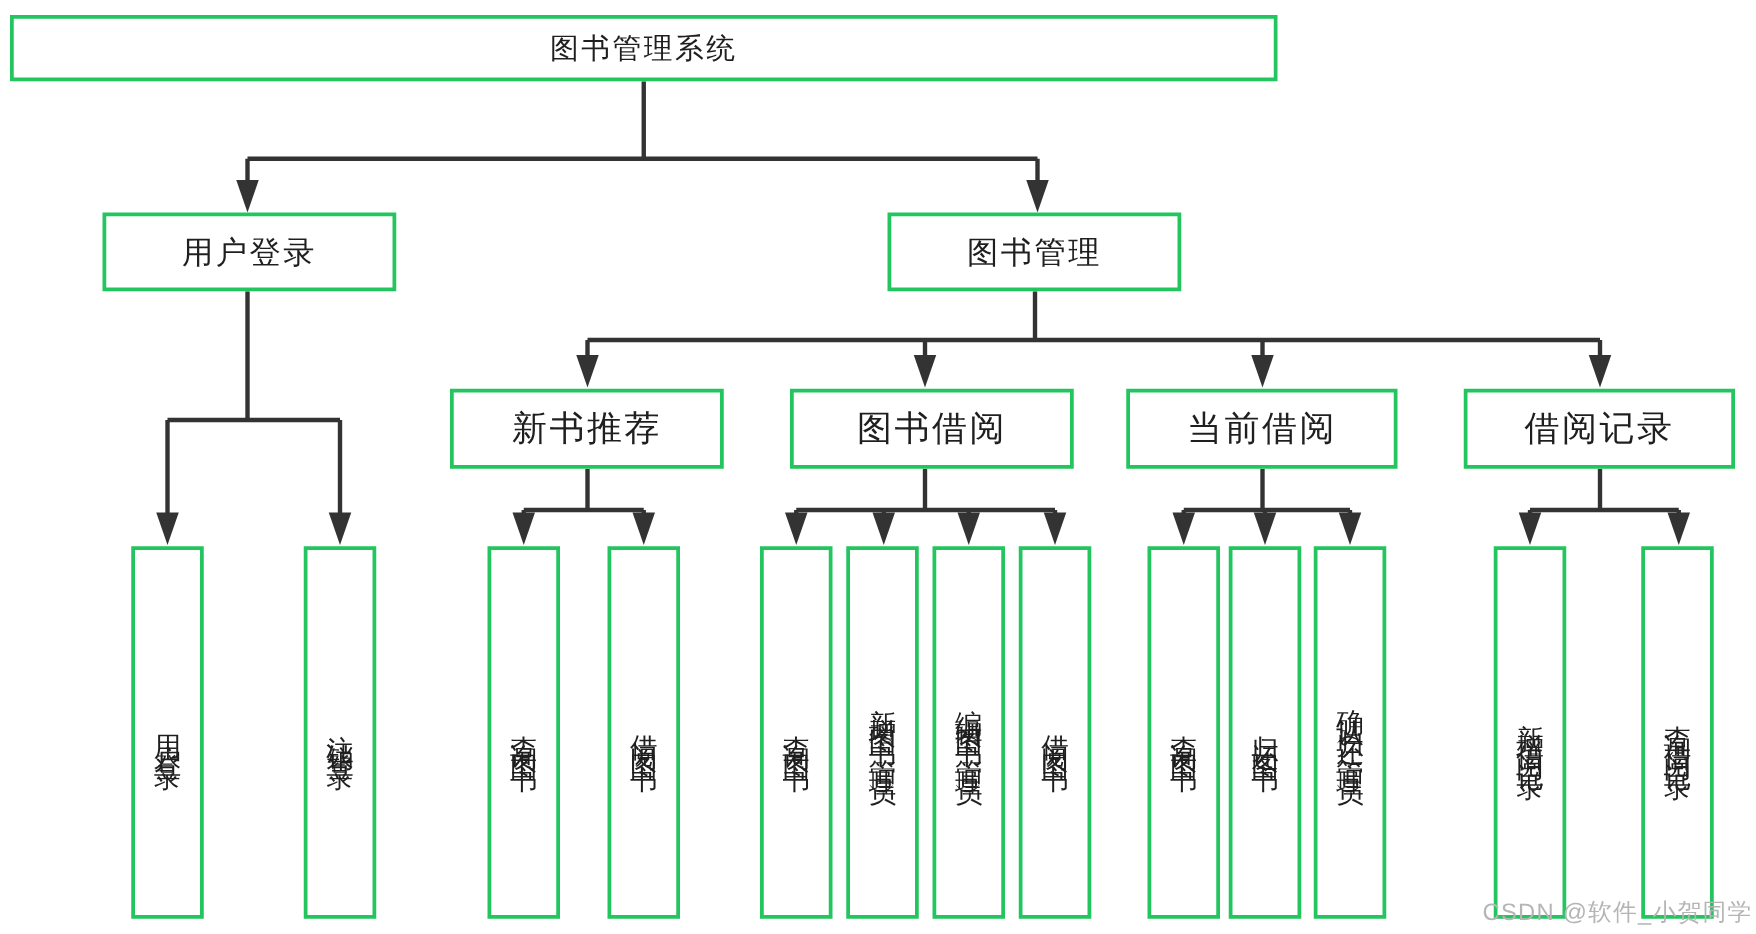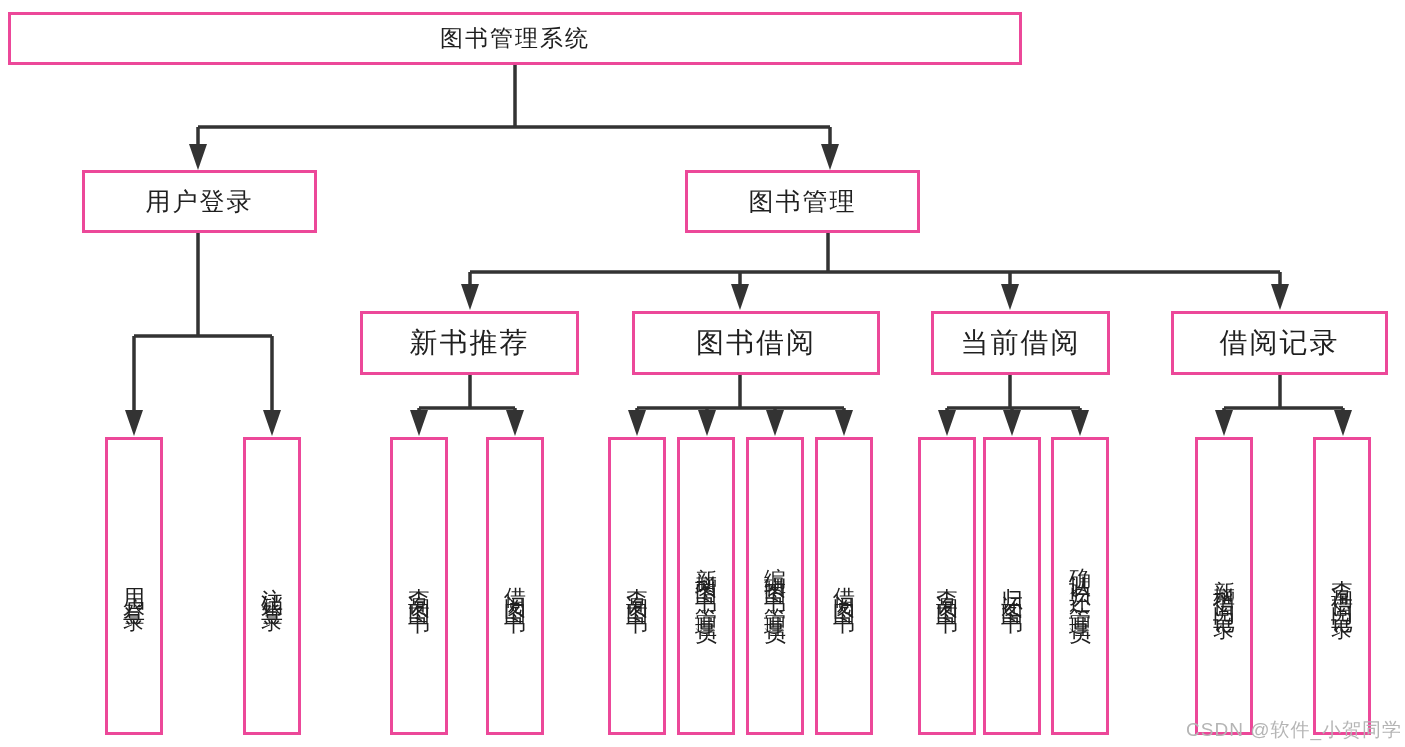--- a/index.html
+++ b/index.html
@@ -2,21 +2,21 @@
 <html><head>
 <meta charset="utf-8">
 <style>
   html,body{margin:0;padding:0;}
   body{
     width:1405px;height:747px;position:relative;background:#ffffff;
     font-family:"Liberation Sans",sans-serif;overflow:hidden;color:#1f1f1f;
   }
   #connectors{position:absolute;left:0;top:0;width:1405px;height:747px;z-index:0;}
   .box{
-    position:absolute;box-sizing:border-box;border:3px solid #ec4899;
+    position:absolute;box-sizing:border-box;border:3px solid #22c55e;
     background:#ffffff;display:flex;align-items:center;justify-content:center;
     z-index:1;
   }
   .root-box{left:8px;top:12px;width:1014px;height:53px;font-size:23px;letter-spacing:2px;}
   .l2-box{top:170px;width:235px;height:63px;font-size:25px;letter-spacing:2px;}
   .l3-box{top:311px;height:64px;font-size:28px;letter-spacing:2px;}
   .leaf{top:437px;width:58px;height:298px;}
   .leaf .vtext{
     writing-mode:vertical-rl;text-orientation:mixed;
     font-size:22px;line-height:1.1;letter-spacing:8px;white-space:nowrap;
@@ -88,25 +88,25 @@
   </g>
   <g fill="#333333">
     <path d="M1215 410 L1233 410 L1224 436 Z"></path>
     <path d="M1334 410 L1352 410 L1343 436 Z"></path>
   </g>
 </svg>
 
 <div class="box root-box">图书管理系统</div>
 
 <div class="box l2-box" style="left:82px;">用户登录</div>
-<div class="box l2-box" style="left:685px;">图书管理</div>
+<div class="box l2-box" style="left:710px;">图书管理</div>
 
 <div class="box l3-box" style="left:360px;width:219px;">新书推荐</div>
-<div class="box l3-box" style="left:632px;width:248px;">图书借阅</div>
-<div class="box l3-box" style="left:931px;width:179px;">当前借阅</div>
+<div class="box l3-box" style="left:632px;width:227px;">图书借阅</div>
+<div class="box l3-box" style="left:901px;width:217px;">当前借阅</div>
 <div class="box l3-box" style="left:1171px;width:217px;">借阅记录</div>
 
 <div class="box leaf" style="left:105px;">
   <span class="vtext">用户登录</span>
 </div>
 <div class="box leaf" style="left:243px;">
   <span class="vtext">注销登录</span>
 </div>
 
 <div class="box leaf" style="left:390px;">

